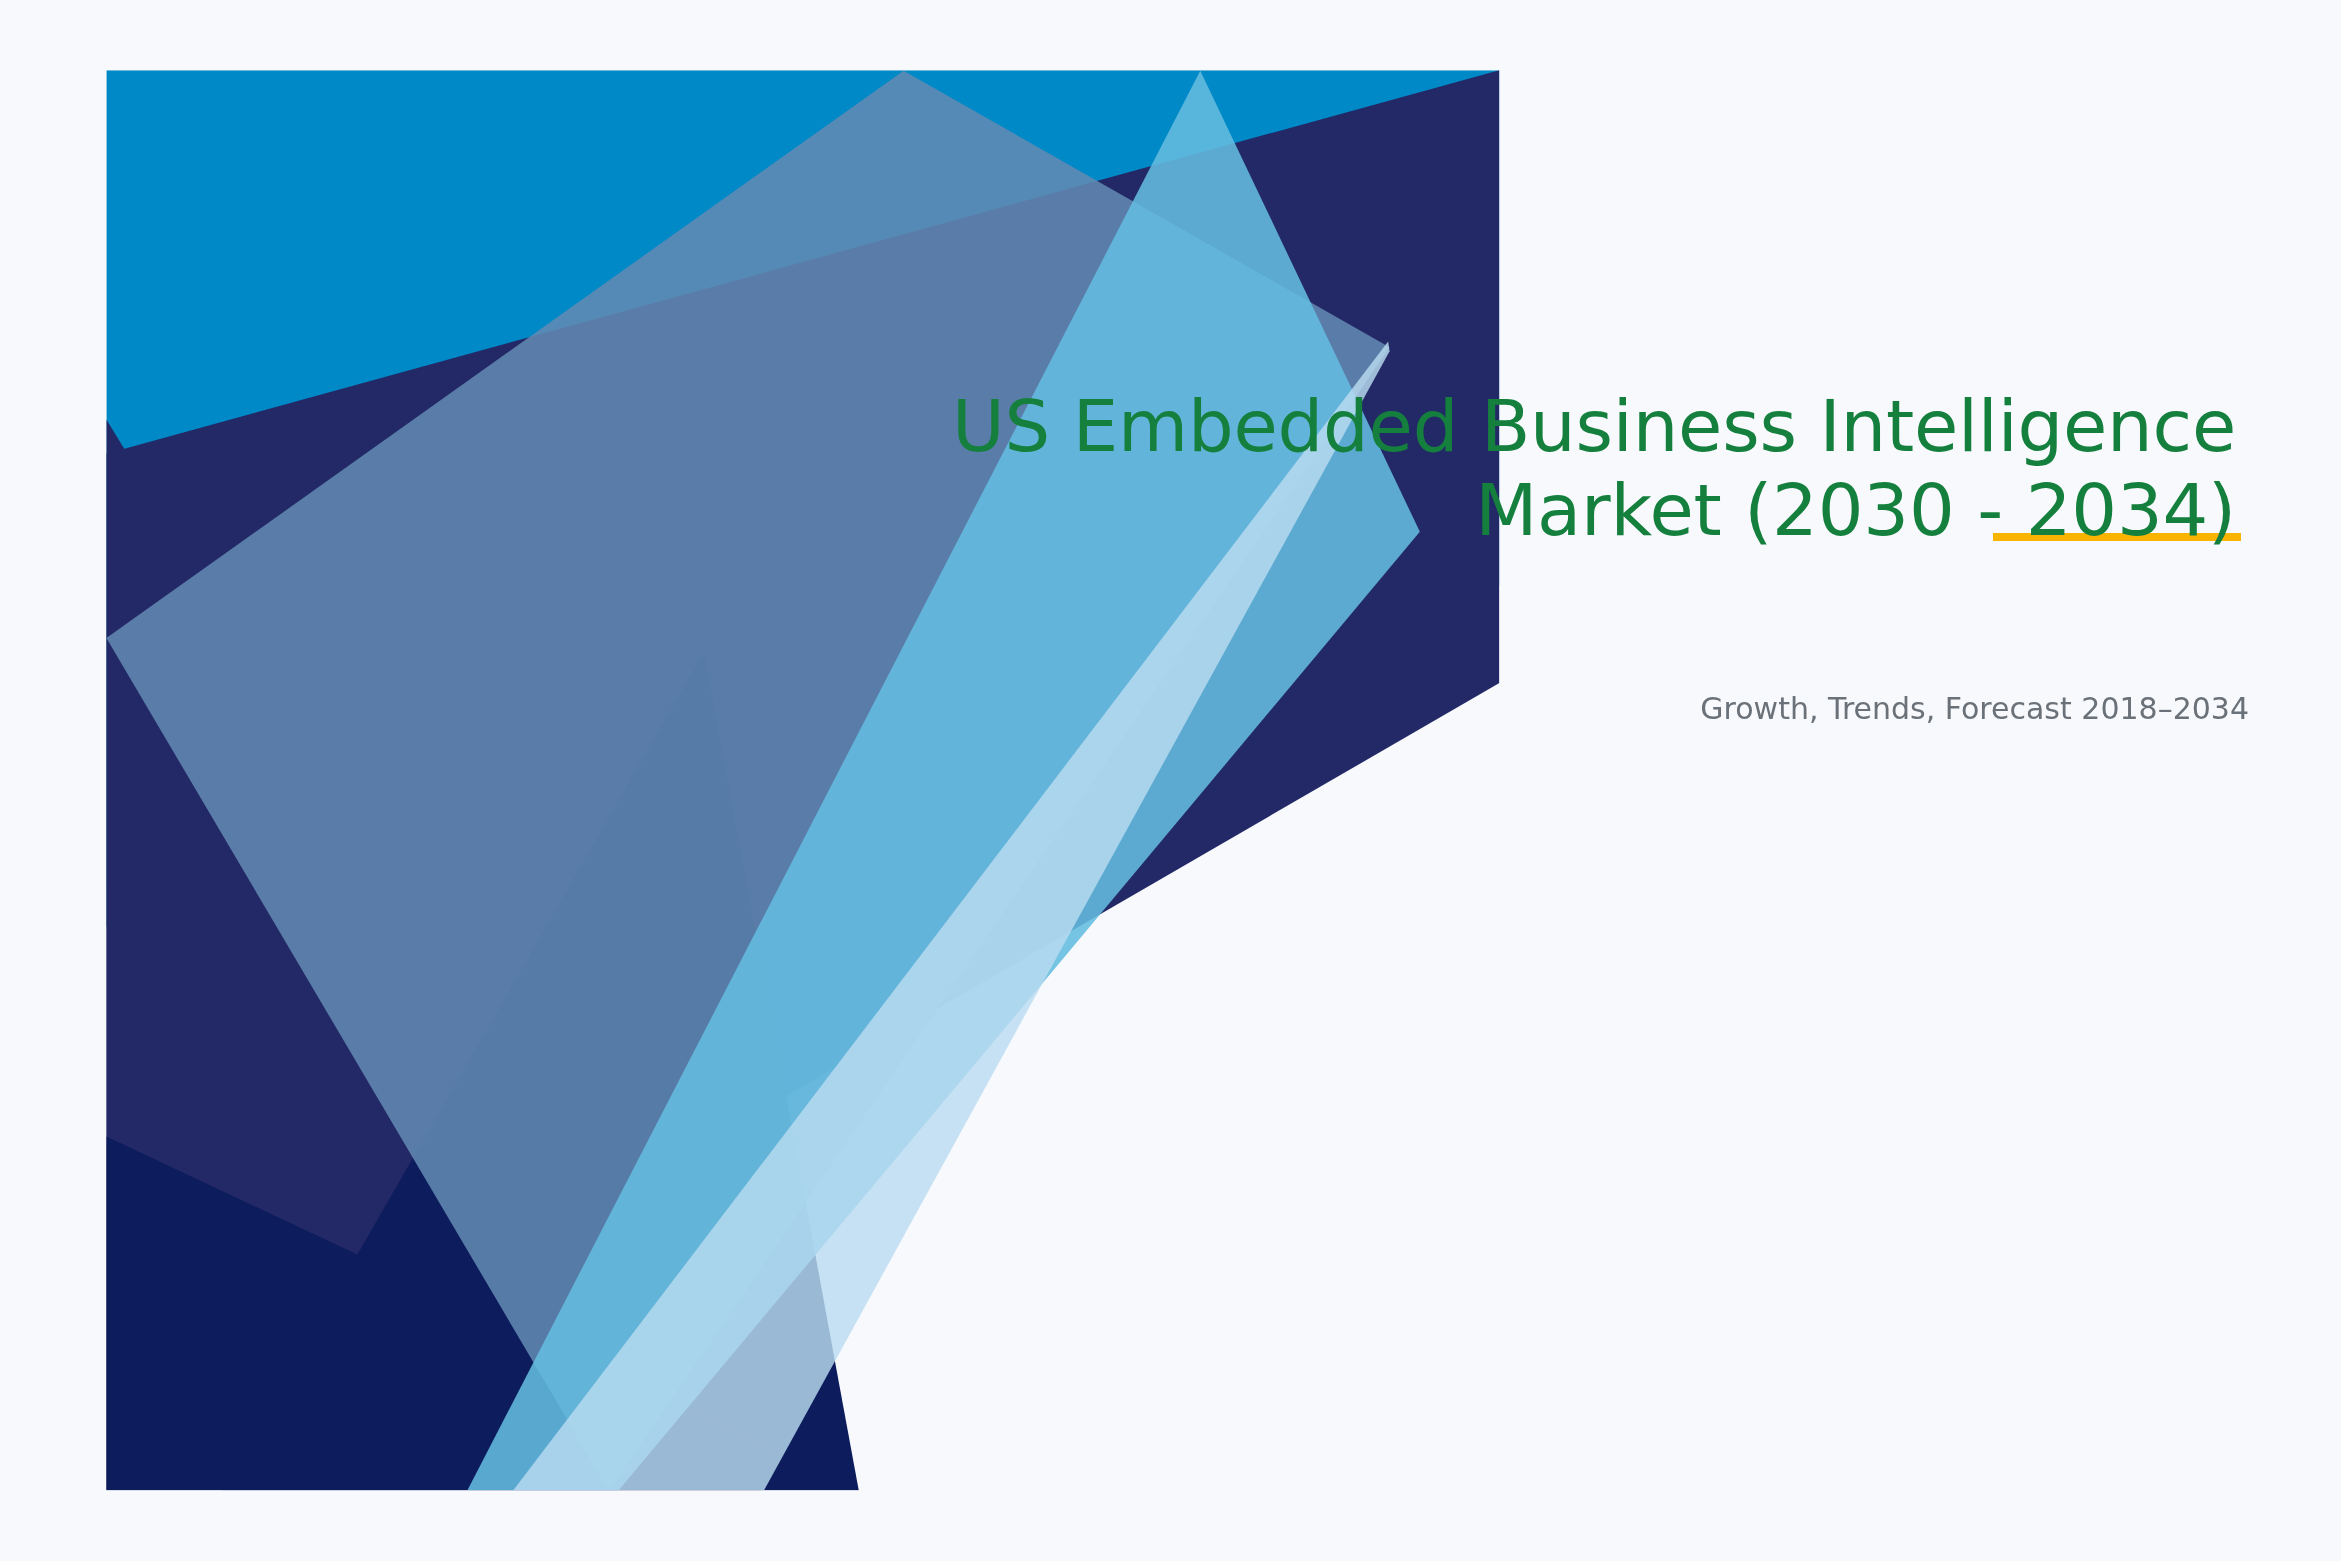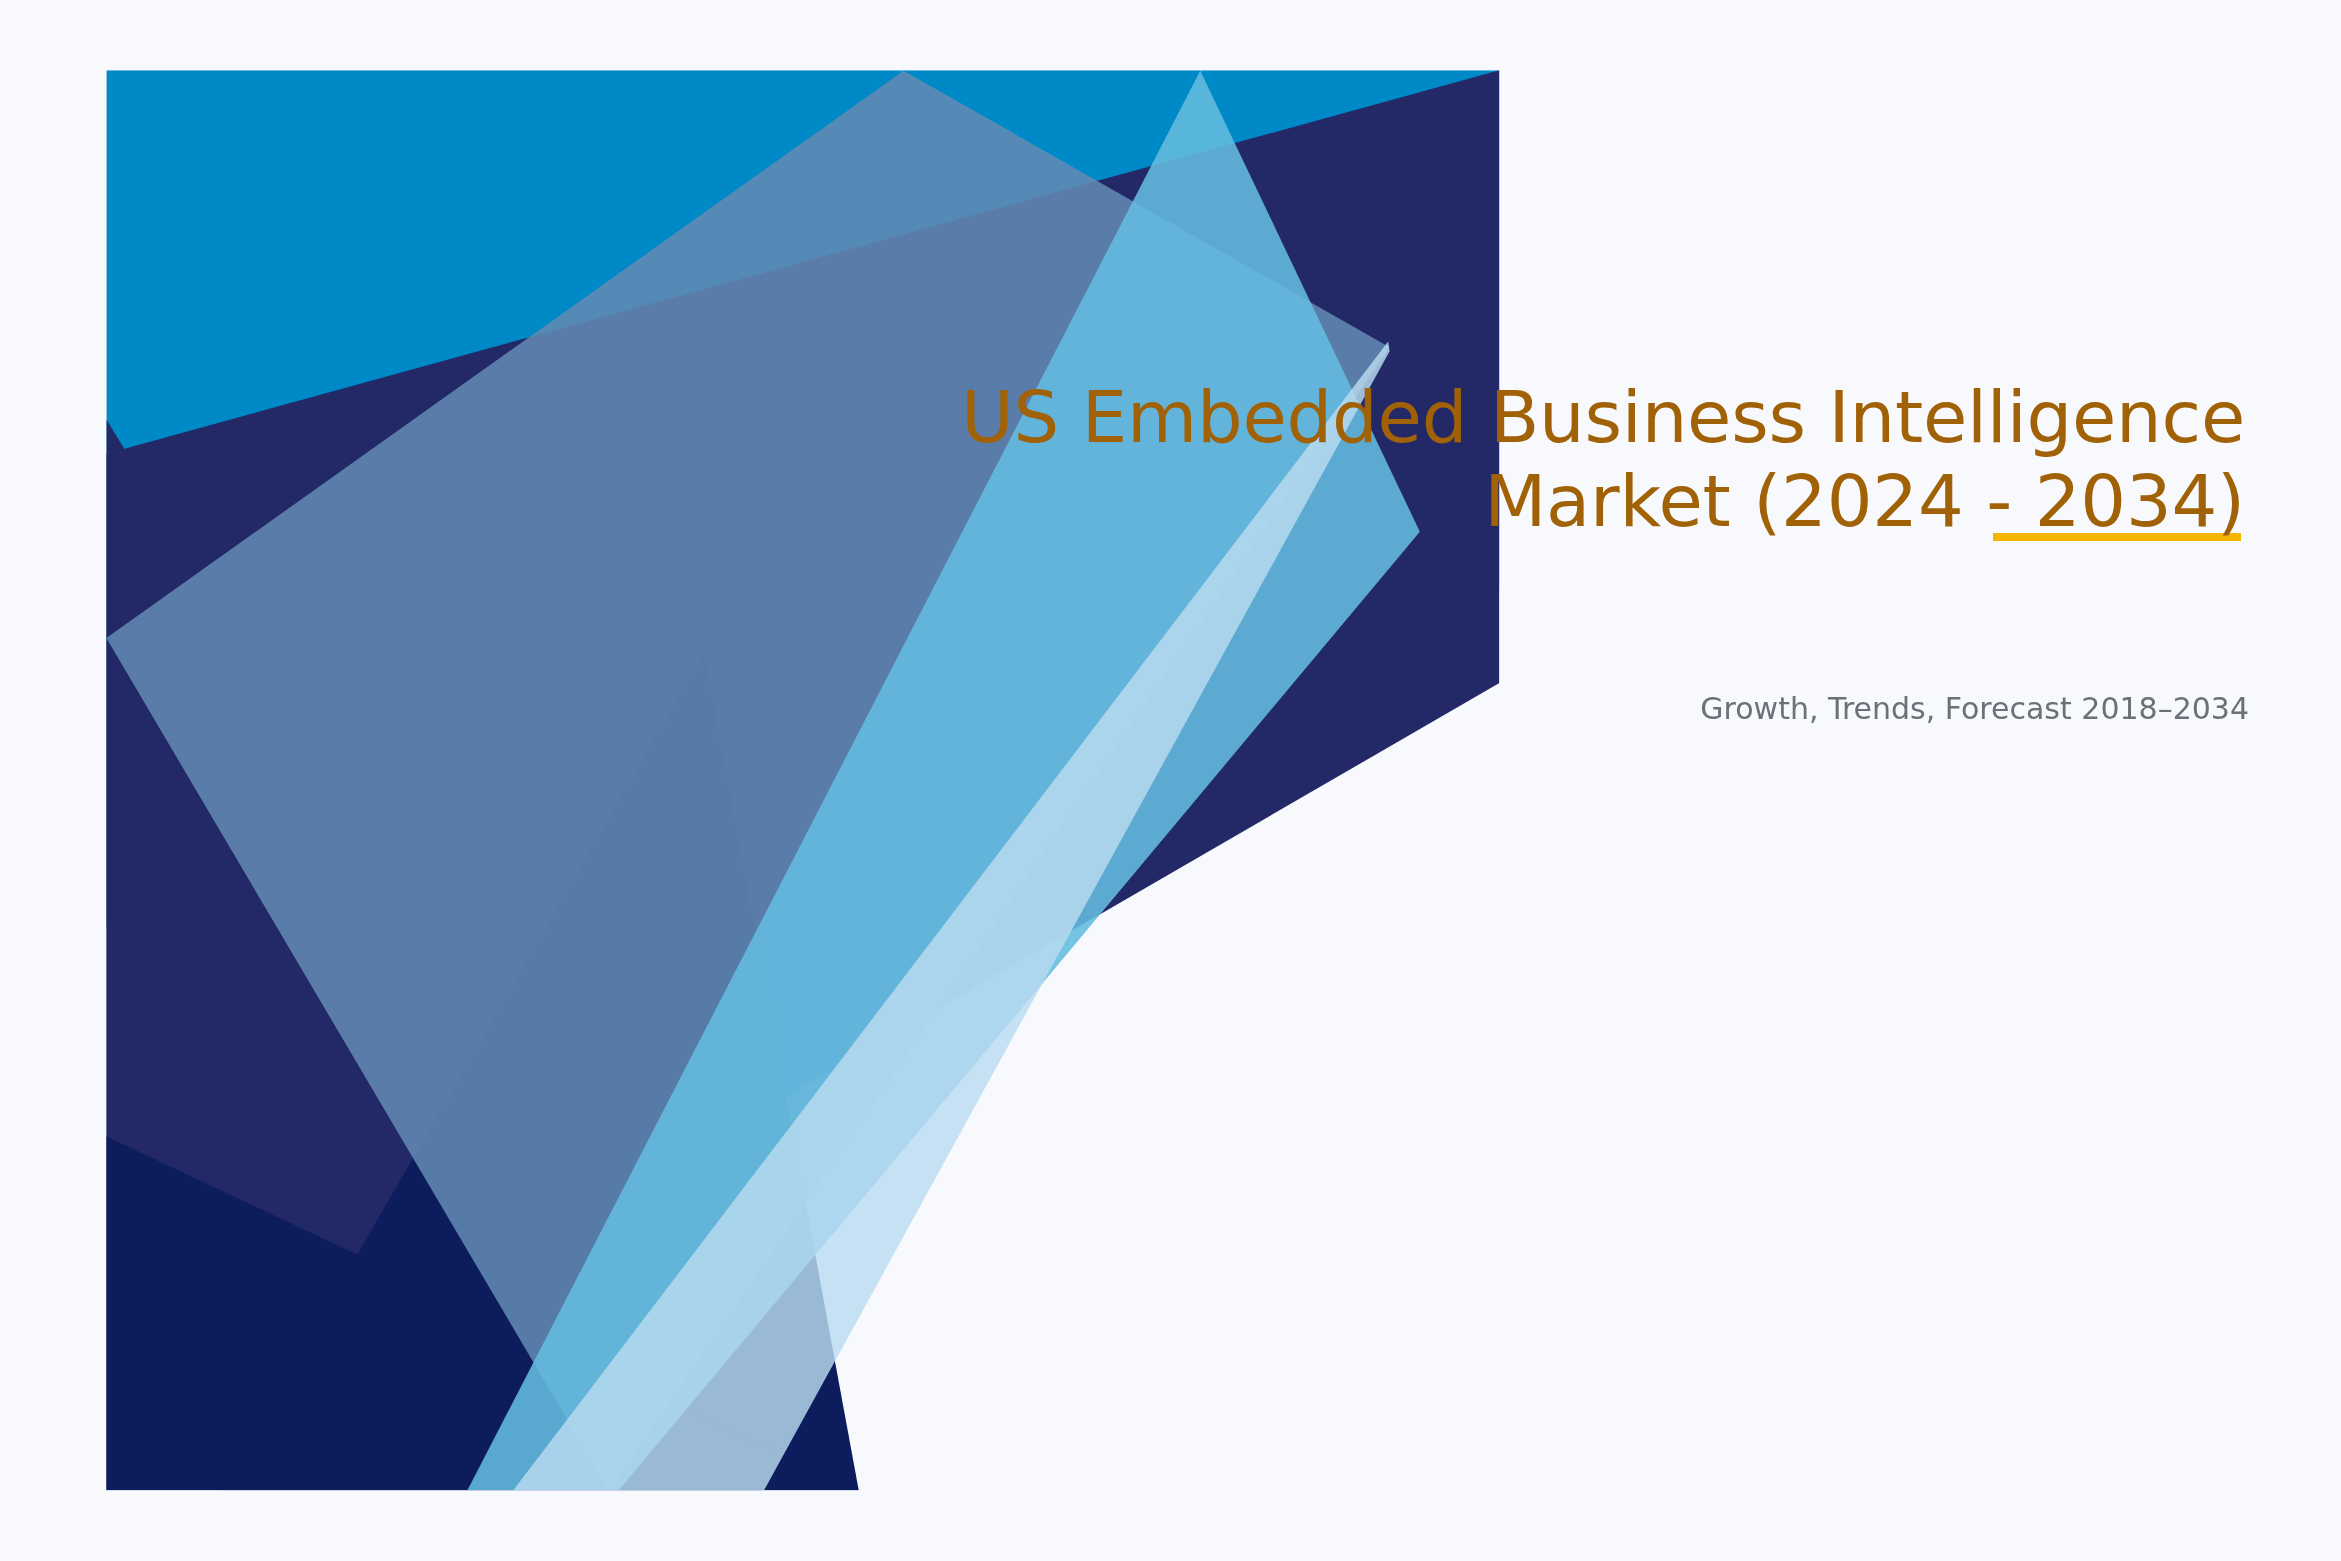--- a/index.html
+++ b/index.html
@@ -27,25 +27,25 @@
     height: 1561px;
   }
   #text-block {
     position: absolute;
     left: 829px;
     top: 371px;
     width: 1420px;
     text-align: right;
   }
   #title {
-    margin: 4px;
+    margin: 13px;
     font-size: 72px;
     line-height: 1.17;
     font-weight: 400;
-    color: #a16207;
+    color: #15803d;
     letter-spacing: -0.2px;
     position: relative;
     z-index: 4;
     font-family: "DejaVu Sans", "Liberation Sans", sans-serif;
   }
   #title-underline {
     position: absolute;
     left: 1993px;
     top: 533px;
     width: 248px;
@@ -93,21 +93,21 @@
 
       <polygon fill="#648ab3" fill-opacity="0.86" points="1852,145 2848,712 1248,3055 218,1308"></polygon>
 
       <polygon fill="#64bce0" fill-opacity="0.88" points="2460,145 2910,1090 1268,3055 958,3055"></polygon>
 
       <polygon fill="#b9dcf0" fill-opacity="0.82" points="2845,700 2848,720 1566,3055 1052,3055"></polygon>
     </g>
   </svg>
 
   <div id="text-block">
-    <h1 id="title"><span>US Embedded Business Intelligence</span><br><span>Market (2024 - 2034)</span></h1>
+    <h1 id="title"><span>US Embedded Business Intelligence</span><br><span>Market (2030 - 2034)</span></h1>
   </div>
 
   <div id="title-underline"></div>
 
   <p id="subtitle"><br><span>Growth, Trends, Forecast 2018–2034</span></p>
 
 </div>
 
 
 </body></html>

